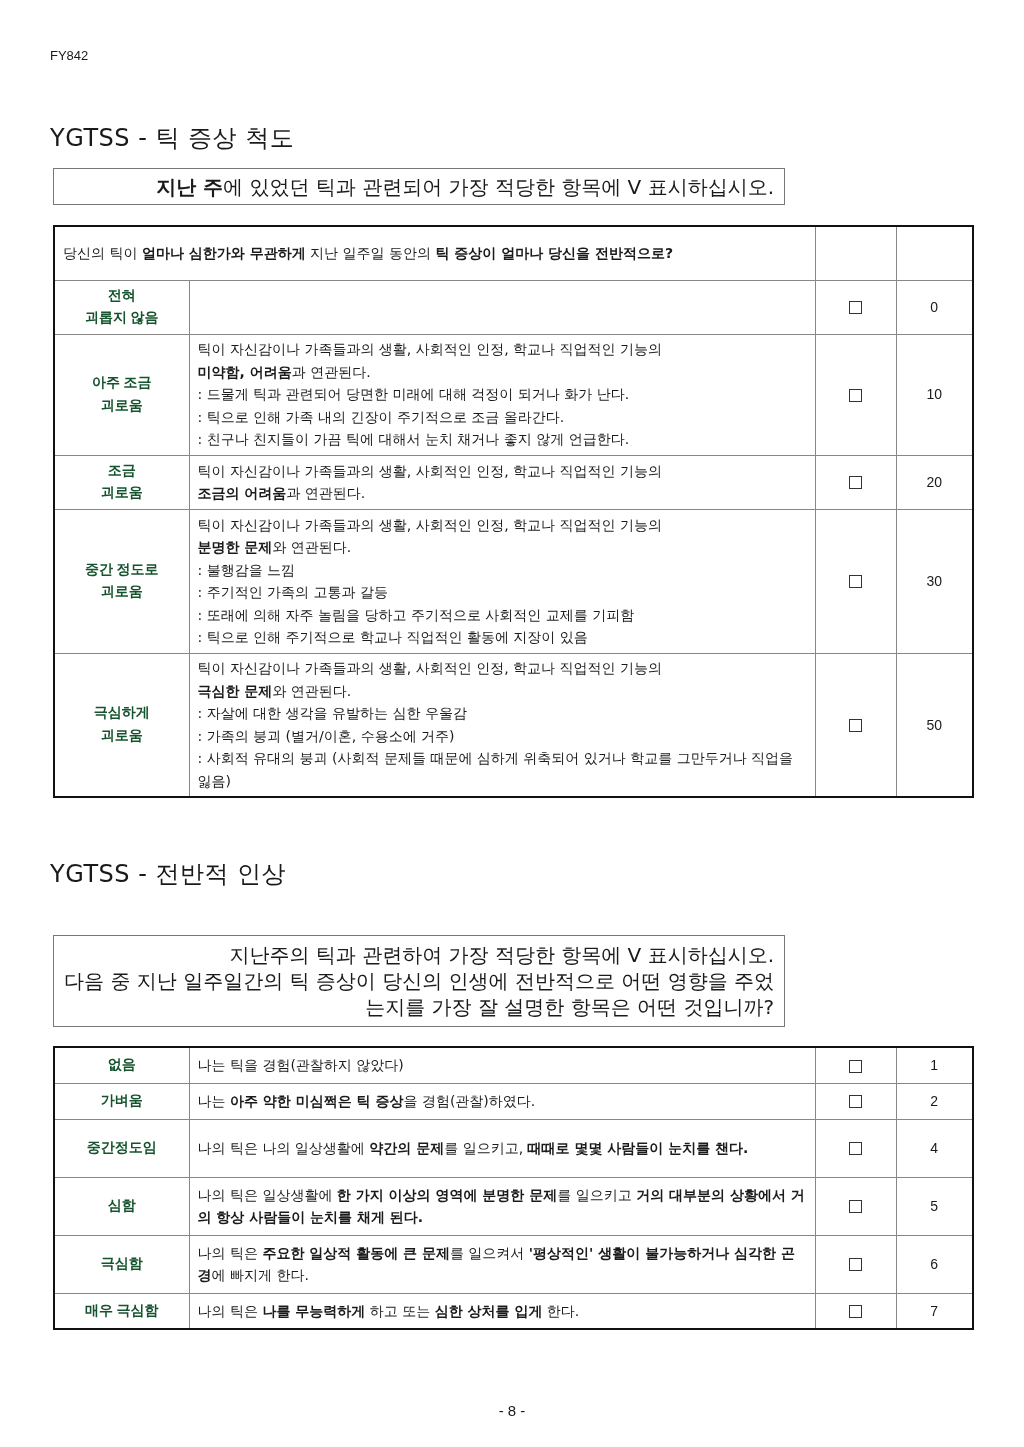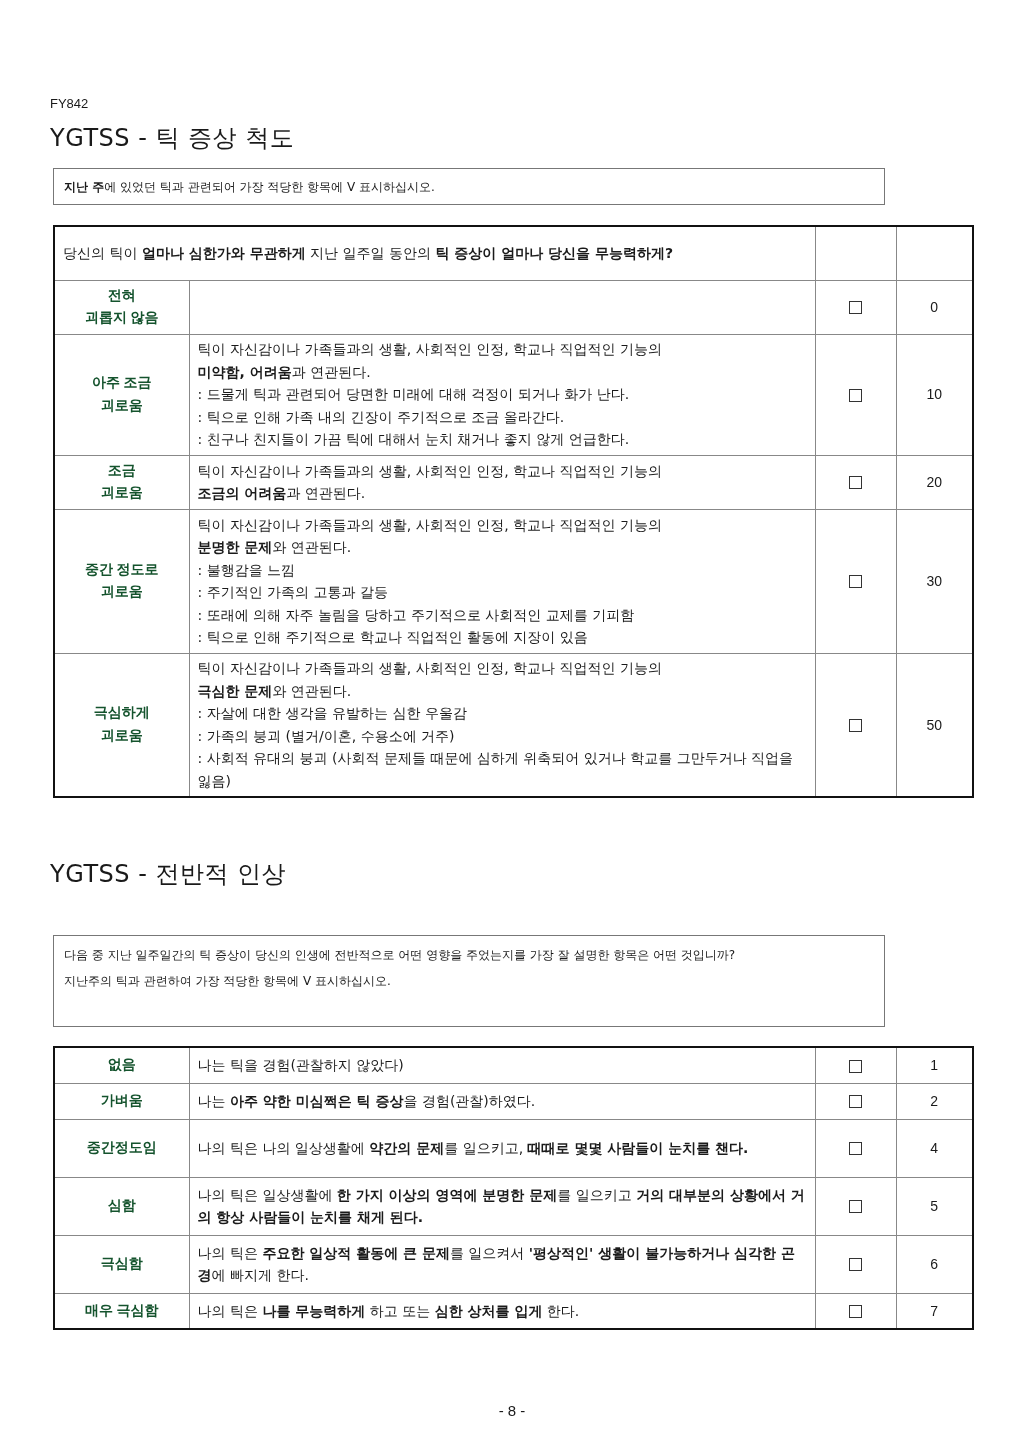--- a/index.html
+++ b/index.html
@@ -1,25 +1,25 @@
 <!DOCTYPE html>
 <html><head>
 <meta charset="utf-8">
 <style>
   html, body { margin: 0; padding: 0; background: #ffffff; }
   body {
     width: 1024px; height: 1447px; position: relative; overflow: hidden;
     font-family: "DejaVu Sans", "Liberation Sans", sans-serif;
     color: #1a1a1a;
   }
-  .doc-id { position: absolute; left: 50px; top: 48px; font-size: 13px; font-family: "Liberation Sans", sans-serif; margin-top: 48px; }
+  .doc-id { position: absolute; left: 50px; top: 48px; font-size: 13px; font-family: "Liberation Sans", sans-serif; }
   .section-title { position: absolute; left: 50px; font-size: 24px; font-weight: normal; letter-spacing: 0.5px; }
   .instr-box {
-    position: absolute; left: 53px; width: 832px; box-sizing: border-box;
-    border: 1px solid #777; padding: 6px 10px; font-size: 12px; line-height: 22px;
+    position: absolute; left: 53px; width: 732px; box-sizing: border-box;
+    border: 1px solid #777; padding: 6px 10px; font-size: 20px; line-height: 22px; text-align: right;
   }
   table.scale {
     position: absolute; left: 53px; width: 919px; border-collapse: collapse;
     border: 2px solid #111; font-size: 14px; table-layout: fixed;
   }
   table.scale td {
     border: 1px solid #888; padding: 2px 8px; vertical-align: middle; line-height: 22.5px;
   }
   td.label { text-align: center; font-weight: bold; color: #14532d; font-family: Liberation Serif, serif; }
   td.check, td.score { text-align: center; }
@@ -45,21 +45,21 @@
 <table class="scale" style="top:225px;">
   <colgroup>
     <col style="width:135px">
       <col style="width:626px">
       <col style="width:81px">
       <col style="width:77px">
   </colgroup>
   <tbody id="t1body">
     <tr style="height:54px;">
       <td colspan="2">
-        <span><span>당신의 틱이 </span><span class="b">얼마나 심한가와 무관하게</span><span> 지난 일주일 동안의 </span><span class="b">틱 증상이 얼마나 당신을 무능력하게?</span></span>
+        <span><span>당신의 틱이 </span><span class="b">얼마나 심한가와 무관하게</span><span> 지난 일주일 동안의 </span><span class="b">틱 증상이 얼마나 당신을 전반적으로?</span></span>
       </td>
       <td></td>
       <td></td>
     </tr>
   <tr style="height: 54px;">
         <td class="label">
           <span class="line">전혀</span>
           <span class="line">괴롭지 않음</span>
         </td>
         <td></td>
@@ -123,22 +123,22 @@
         </td>
         <td class="check"><span class="cbox"></span></td>
         <td class="score">50</td>
       </tr>
     </tbody>
 </table>
 
 <div class="section-title" style="top:858px;">YGTSS - 전반적 인상</div>
 
 <div class="instr-box" style="top:935px; height:92px; padding-top:6px; line-height:26px;">
+  <span class="line">지난주의 틱과 관련하여 가장 적당한 항목에 V 표시하십시오.</span>
   <span class="line">다음 중 지난 일주일간의 틱 증상이 당신의 인생에 전반적으로 어떤 영향을 주었는지를 가장 잘 설명한 항목은 어떤 것입니까?</span>
-  <span class="line">지난주의 틱과 관련하여 가장 적당한 항목에 V 표시하십시오.</span>
 </div>
 
 <table class="scale" style="top:1046px;">
   <colgroup>
     <col style="width:135px">
       <col style="width:626px">
       <col style="width:81px">
       <col style="width:77px">
   </colgroup>
   <tbody id="t2body">

